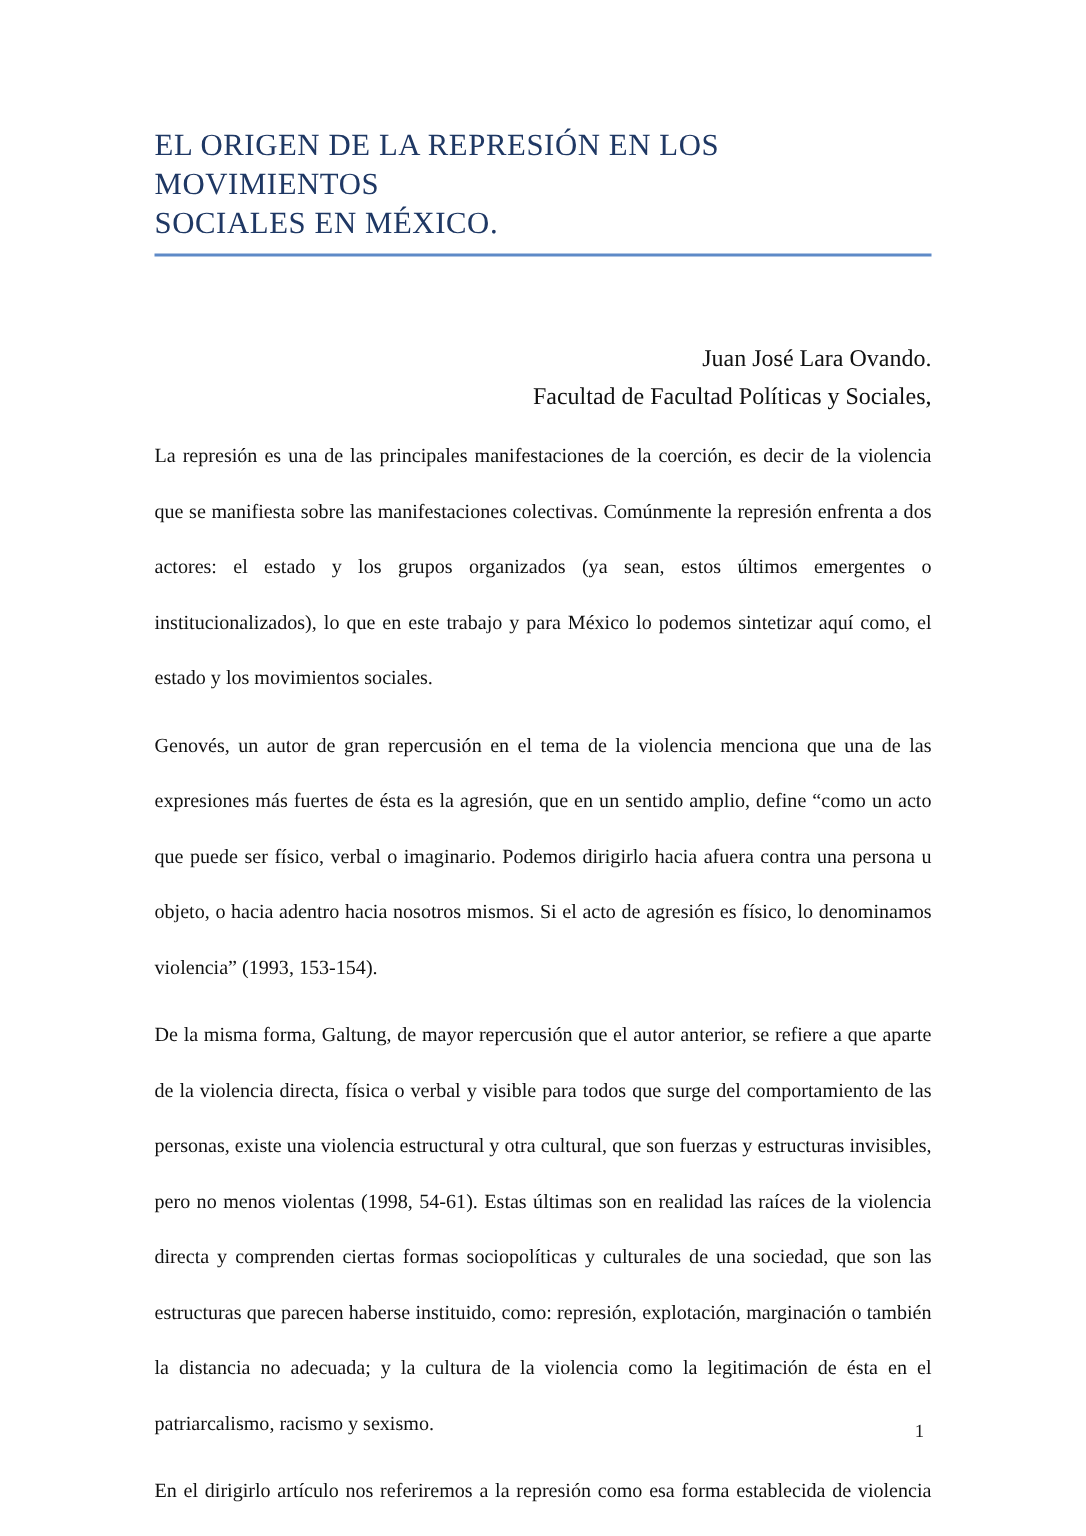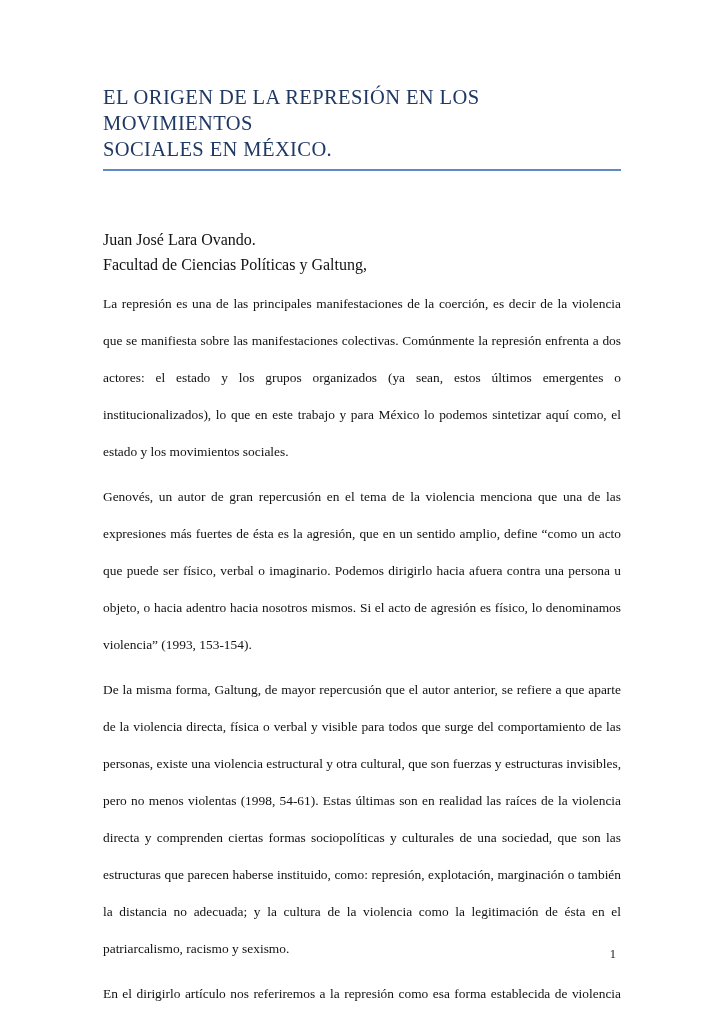--- a/index.html
+++ b/index.html
@@ -29,21 +29,21 @@
     line-height: 26px;
     font-weight: normal;
     letter-spacing: 0.4px;
     color: #1F3864;
     white-space: pre-line;
     padding-bottom: 7px;
     border-bottom: 2px solid #5E8AC7;
   }
   .author-block {
     margin-top: 57px;
-    text-align: left;
+    text-align: right;
     font-size: 16px;
     line-height: 24.5px;
   }
   .section-heading {
     margin: 22px 0 0 0;
     font-size: 13.5px;
     line-height: 26.6px;
     font-weight: bold;
   }
   .body-para {
@@ -66,21 +66,21 @@
 <body>
 
 <div class="page">
   <div class="content">
 
     <h1 class="doc-title">EL ORIGEN DE LA REPRESIÓN EN LOS MOVIMIENTOS
 SOCIALES EN MÉXICO.</h1>
 
     <div class="author-block">
       <div>Juan José Lara Ovando.</div>
-      <div>Facultad de Ciencias Políticas y Galtung,</div>
+      <div>Facultad de Facultad Políticas y Sociales,</div>
     </div>
 
 
     <p class="body-para">La represión es una de las principales manifestaciones de la coerción, es decir de la violencia que se manifiesta sobre las manifestaciones colectivas. Comúnmente la represión enfrenta a dos actores: el estado y los grupos organizados (ya sean, estos últimos emergentes o institucionalizados), lo que en este trabajo y para México lo podemos sintetizar aquí como, el estado y los movimientos sociales.</p>
 
     <p class="body-para">Genovés, un autor de gran repercusión en el tema de la violencia menciona que una de las expresiones más fuertes de ésta es la agresión, que en un sentido amplio, define “como un acto que puede ser físico, verbal o imaginario. Podemos dirigirlo hacia afuera contra una persona u objeto, o hacia adentro hacia nosotros mismos. Si el acto de agresión es físico, lo denominamos violencia” (1993, 153-154).</p>
 
     <p class="body-para">De la misma forma, Galtung, de mayor repercusión que el autor anterior, se refiere a que aparte de la violencia directa, física o verbal y visible para todos que surge del comportamiento de las personas, existe una violencia estructural y otra cultural, que son fuerzas y estructuras invisibles, pero no menos violentas (1998, 54-61). Estas últimas son en realidad las raíces de la violencia directa y comprenden ciertas formas sociopolíticas y culturales de una sociedad, que son las estructuras que parecen haberse instituido, como: represión, explotación, marginación o también la distancia no adecuada; y la cultura de la violencia como la legitimación de ésta en el patriarcalismo, racismo y sexismo.</p>
 
     <p class="body-para">En el dirigirlo artículo nos referiremos a la represión como esa forma establecida de violencia estructural que se ha adherido en los estados y que éstos a su vez se han encargado de emplear y desarrollar como una medida que, siempre lo han asegurado, les</p>

